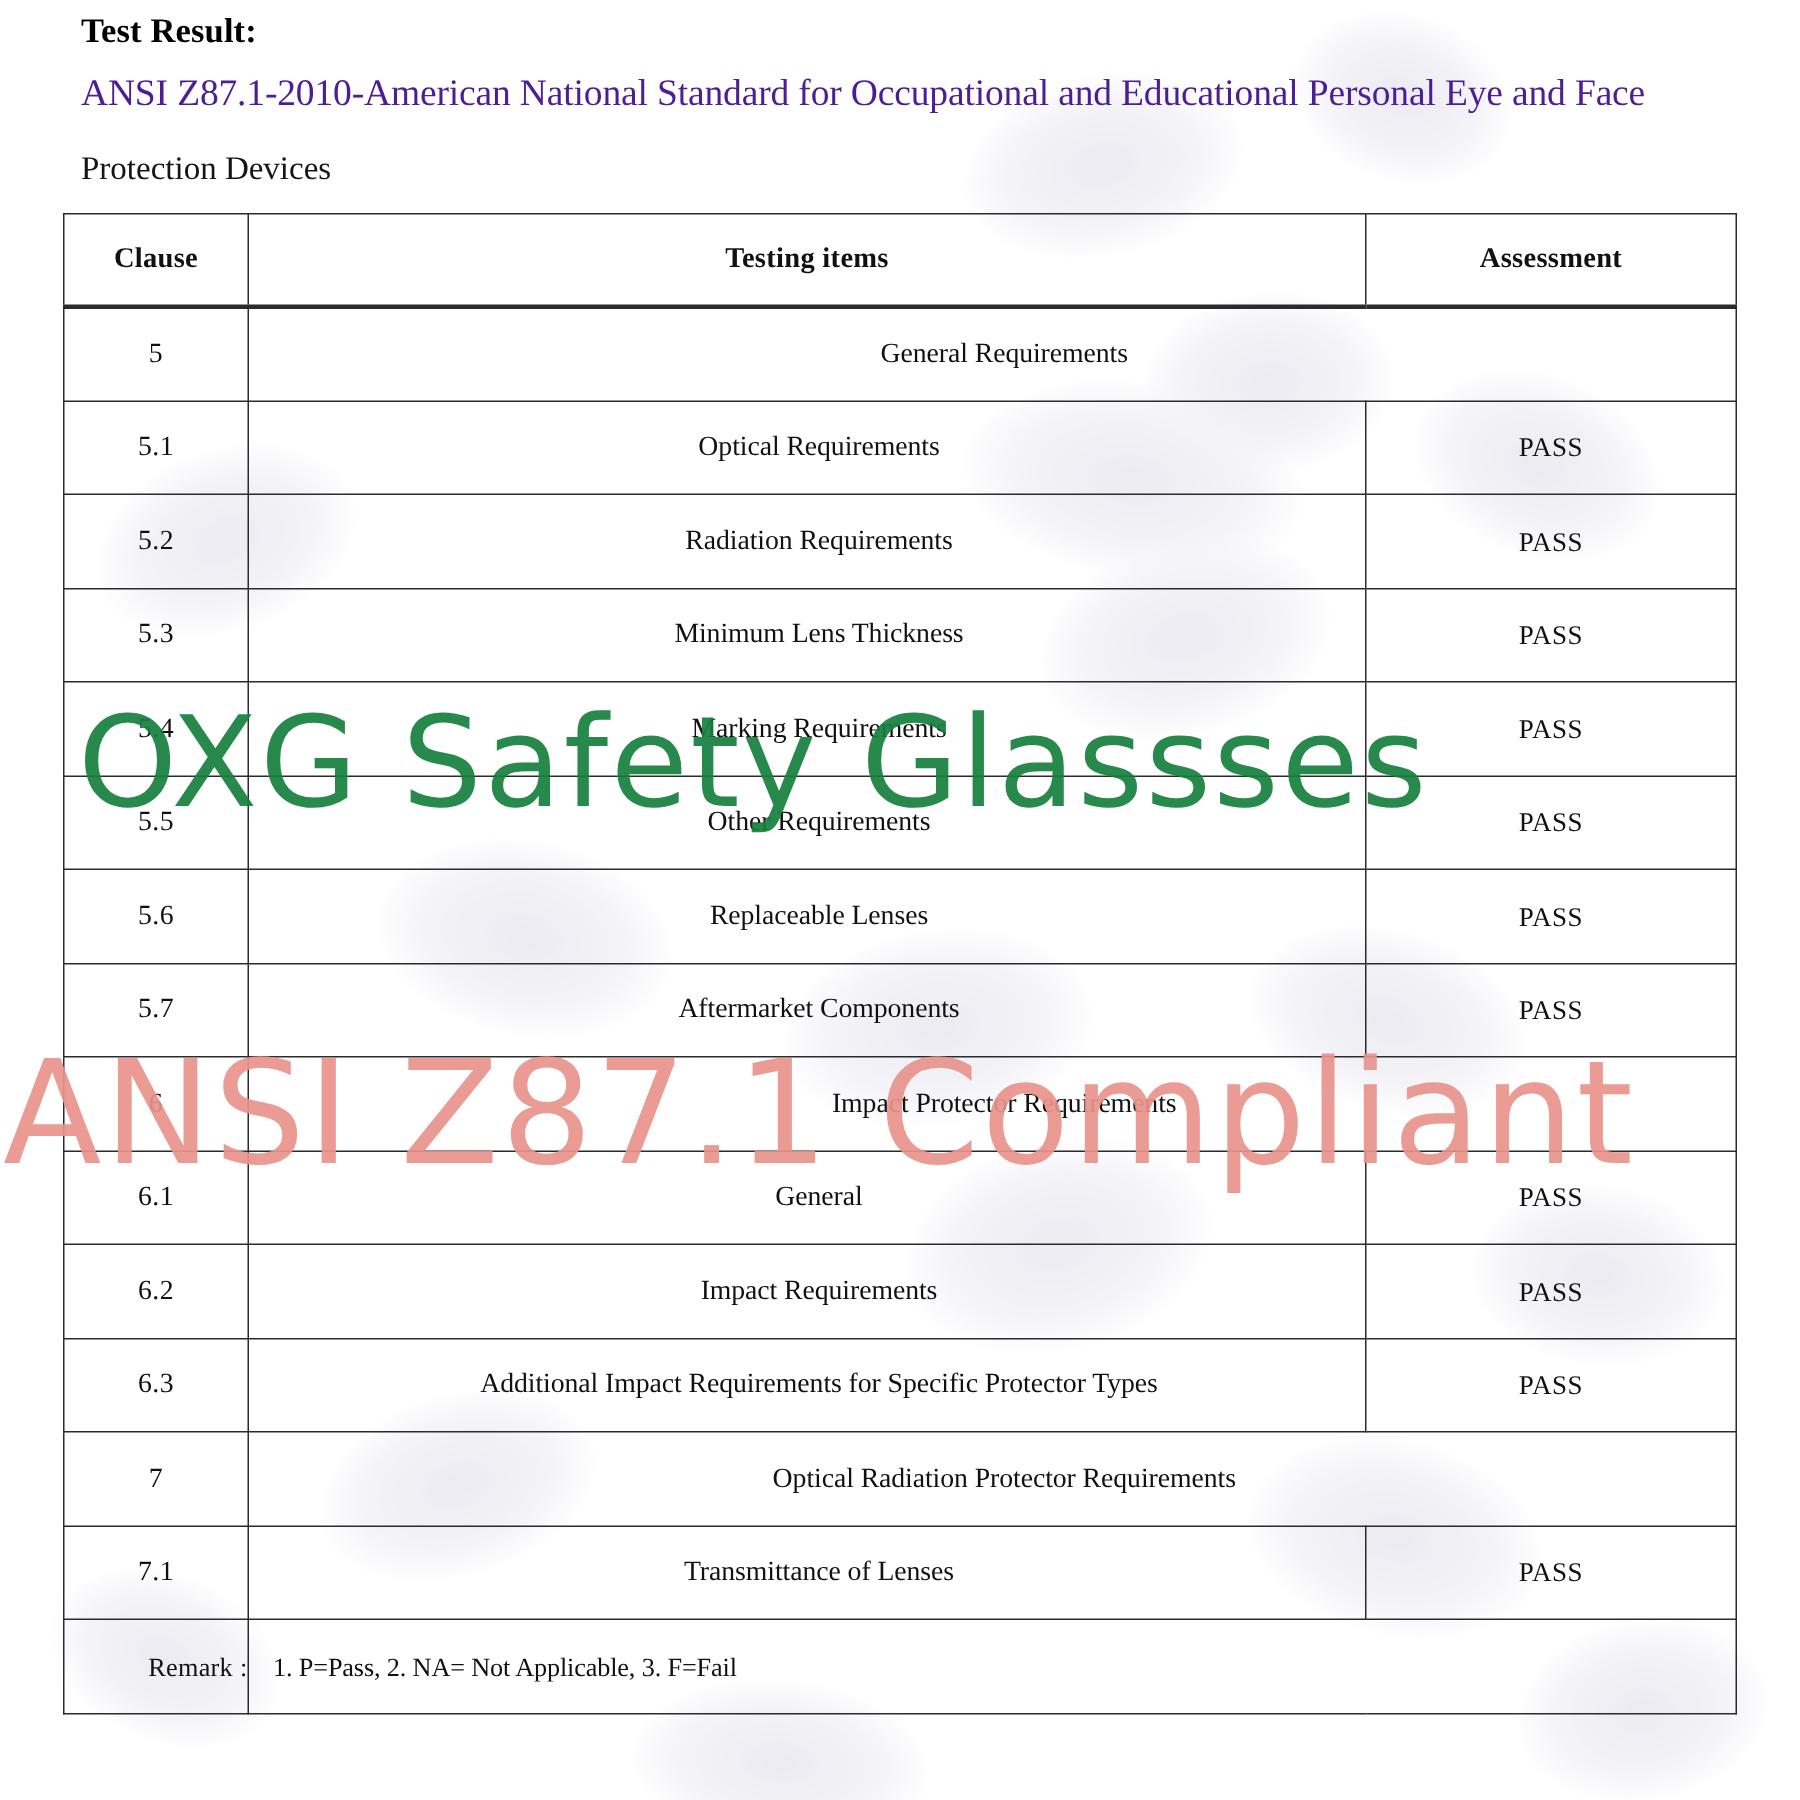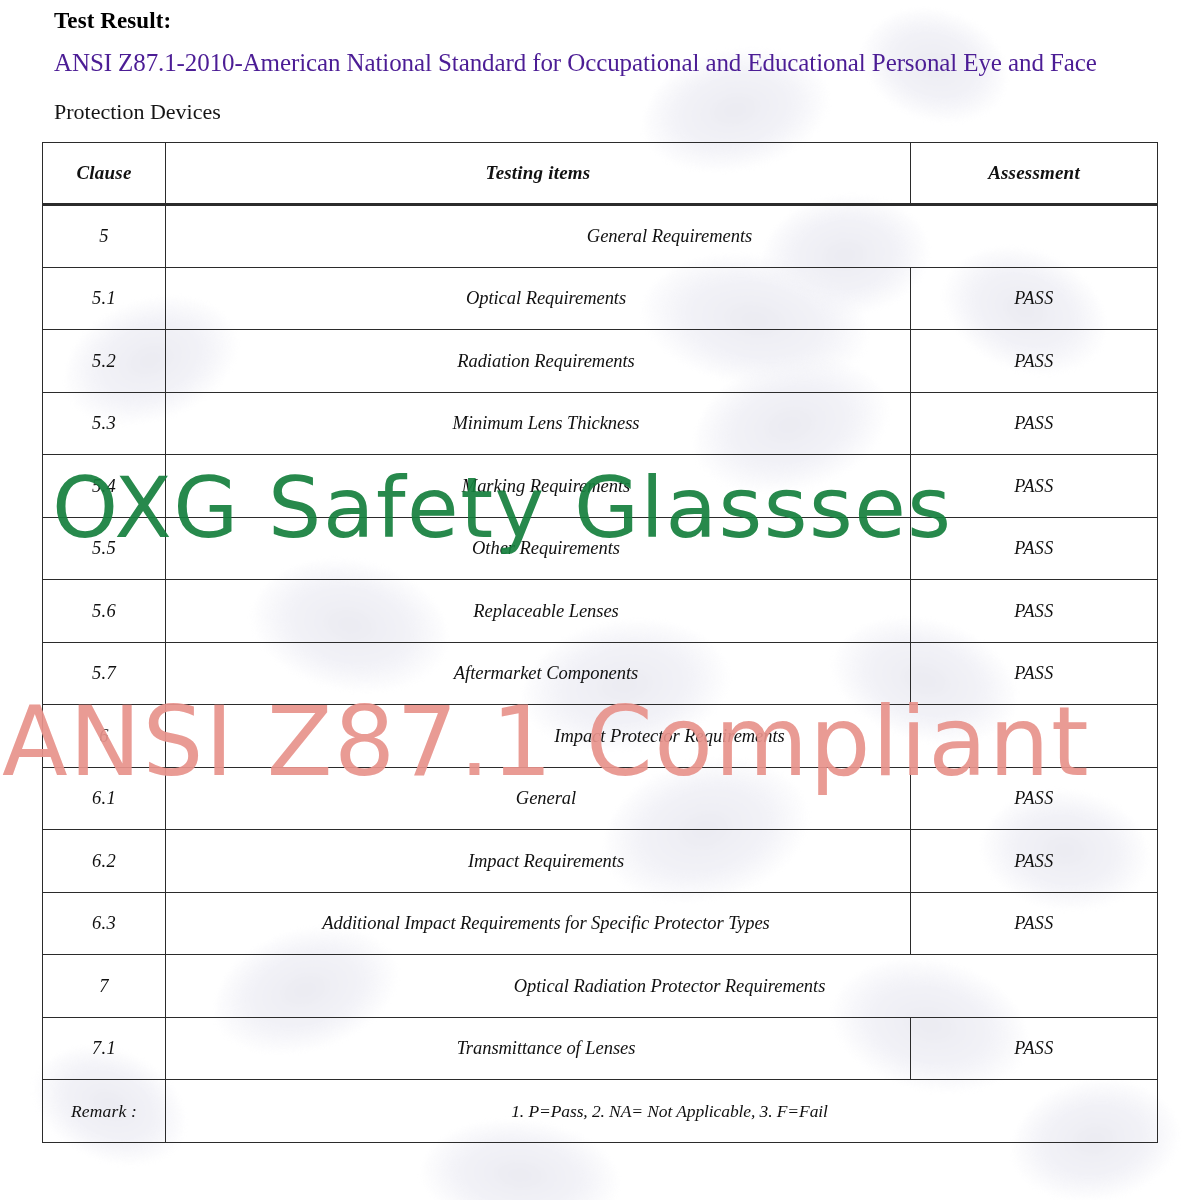--- a/index.html
+++ b/index.html
@@ -75,21 +75,20 @@
   #results-table col.c-clause { width: 123px; }
   #results-table col.c-item   { width: 745px; }
   #results-table col.c-assess { width: 247px; }
 
   #results-table th,
   #results-table td {
     border: 1.6px solid #2b2b2b;
     padding: 0;
     background: transparent;
     vertical-align: middle;
-    font-style: italic;
   }
 
   #results-table thead th {
     height: 60px;
     font-size: 19px;
     font-weight: bold;
     text-align: center;
     border-bottom-width: 3px;
     letter-spacing: .2px;
   }
@@ -112,26 +111,26 @@
     font-size: 18px;
     letter-spacing: .4px;
   }
 
   
   .section-row .cell-item { padding-left: 16px !important; }
 
   
   .remark-row { height: 62px; }
   .remark-label {
-    text-align: center;
+    text-align: right;
     font-size: 17.5px;
     letter-spacing: .2px;
   }
   .remark-text {
-    text-align: center;
+    text-align: left;
     font-size: 17.5px;
     padding-left: 16px !important;
     letter-spacing: -.1px;
   }
 
   
   #brand-watermark {
     position: absolute;
     inset: 0;
     z-index: 5;

